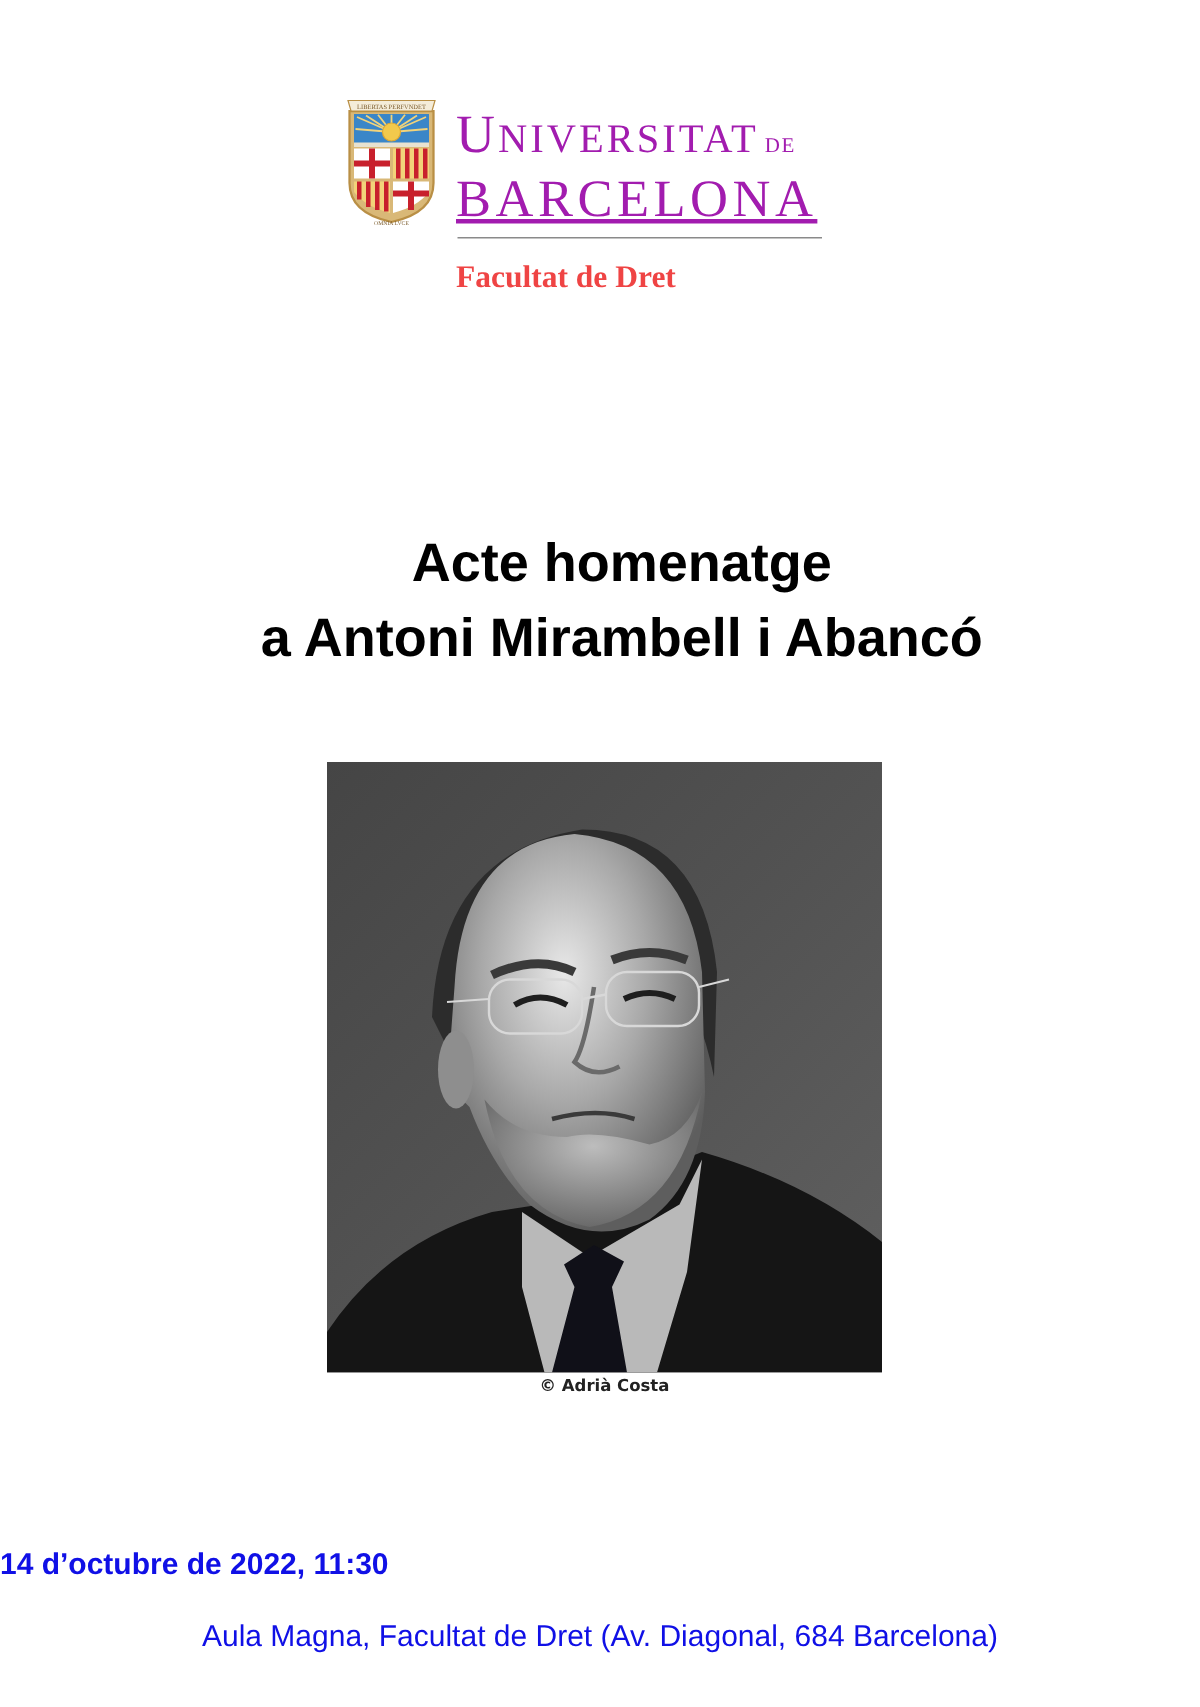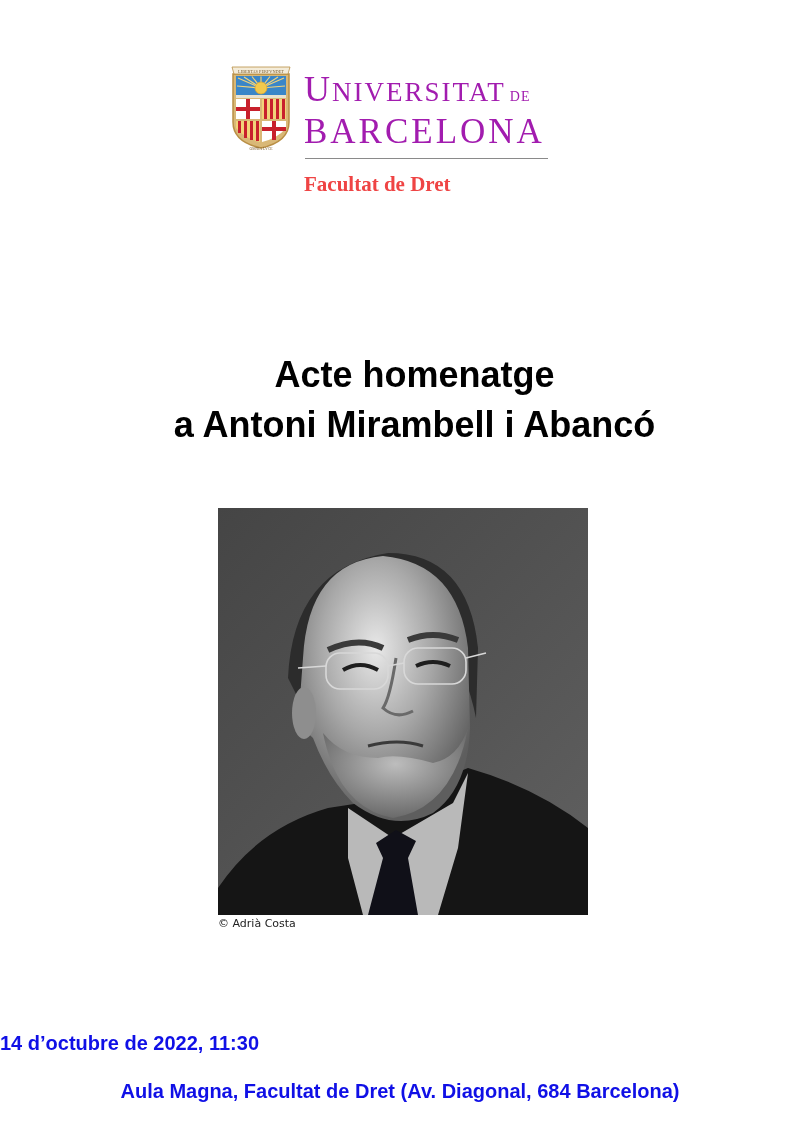--- a/index.html
+++ b/index.html
@@ -5,34 +5,34 @@
     html, body { margin: 0; padding: 0; background: #ffffff; }
     body { width: 800px; height: 1138px; position: relative; overflow: hidden; font-family: "Liberation Sans", sans-serif; }
 
     .logo-block { position: absolute; left: 228px; top: 62px; width: 330px; height: 140px; }
     .shield { position: absolute; left: 2px; top: 2px; width: 62px; height: 86px; }
     .ub-wordmark { position: absolute; left: 76px; top: 10px; font-family: "Liberation Serif", "DejaVu Serif", serif; color: #a21caf; }
     .ub-line1 { font-size: 33px; letter-spacing: 2px; line-height: 34px; white-space: nowrap; }
     .ub-line1 .cap { font-size: 36px; }
     .ub-line1 .sc { font-size: 27px; }
     .ub-line1 .de { font-size: 14px; letter-spacing: 1px; margin-left: 4px; }
-    .ub-line2 { font-size: 35px; letter-spacing: 3px; line-height: 36px; white-space: nowrap; }
+    .ub-line2 { font-size: 35px; letter-spacing: 3px; line-height: 36px; white-space: nowrap; text-decoration: underline; }
     .ub-rule { position: absolute; left: 77px; top: 96px; width: 243px; height: 1px; background: #8a8a8a; }
     .faculty { position: absolute; left: 76px; top: 110px; font-family: Liberation Serif, serif; font-weight: bold; font-size: 21px; color: #ef4444; white-space: nowrap; }
 
     .title { position: absolute; left: 0; top: 350px; width: 800px; text-align: center; font-weight: bold; font-size: 36px; line-height: 50px; color: #000; }
     .title div { white-space: nowrap; padding-left: 29px; }
 
     .photo { position: absolute; left: 218px; top: 508px; width: 370px; height: 407px; overflow: hidden;
       background: linear-gradient(135deg, #454545 0%, #515151 45%, #616161 100%); }
     .photo svg { display: block; }
-    .credit { position: absolute; left: 218px; top: 917px; width: 370px; font-family: "DejaVu Sans", sans-serif; font-size: 11px; color: #222; }
+    .credit { position: absolute; left: 218px; top: 917px; width: 370px; text-align: center; font-family: "DejaVu Sans", sans-serif; font-size: 11px; color: #222; font-weight: bold; }
 
     .date { position: absolute; left: 0; top: 1032px; width: 800px; text-align: left; font-weight: bold; font-size: 20px; color: #1010e6; white-space: nowrap; }
-    .venue { position: absolute; left: 0; top: 1080px; width: 800px; text-align: center; font-weight: bold; font-size: 20px; color: #1010e6; white-space: nowrap; }
+    .venue { position: absolute; left: 0; top: 1080px; width: 800px; text-align: center; font-weight: normal; font-size: 20px; color: #1010e6; white-space: nowrap; }
   </style>
 </head>
 <body>
 
 <div class="logo-block">
   <svg class="shield" viewBox="0 0 62 86" width="62" height="86">
 
     <path d="M3 10 L59 10 L59 58 Q59 78 31 84 Q3 78 3 58 Z" fill="#d9b877" stroke="#b98f45" stroke-width="1.5"></path>
 
     <path d="M2 3 L60 3 L58 10 L4 10 Z" fill="#f4ecd9" stroke="#b98f45" stroke-width="0.8"></path>

